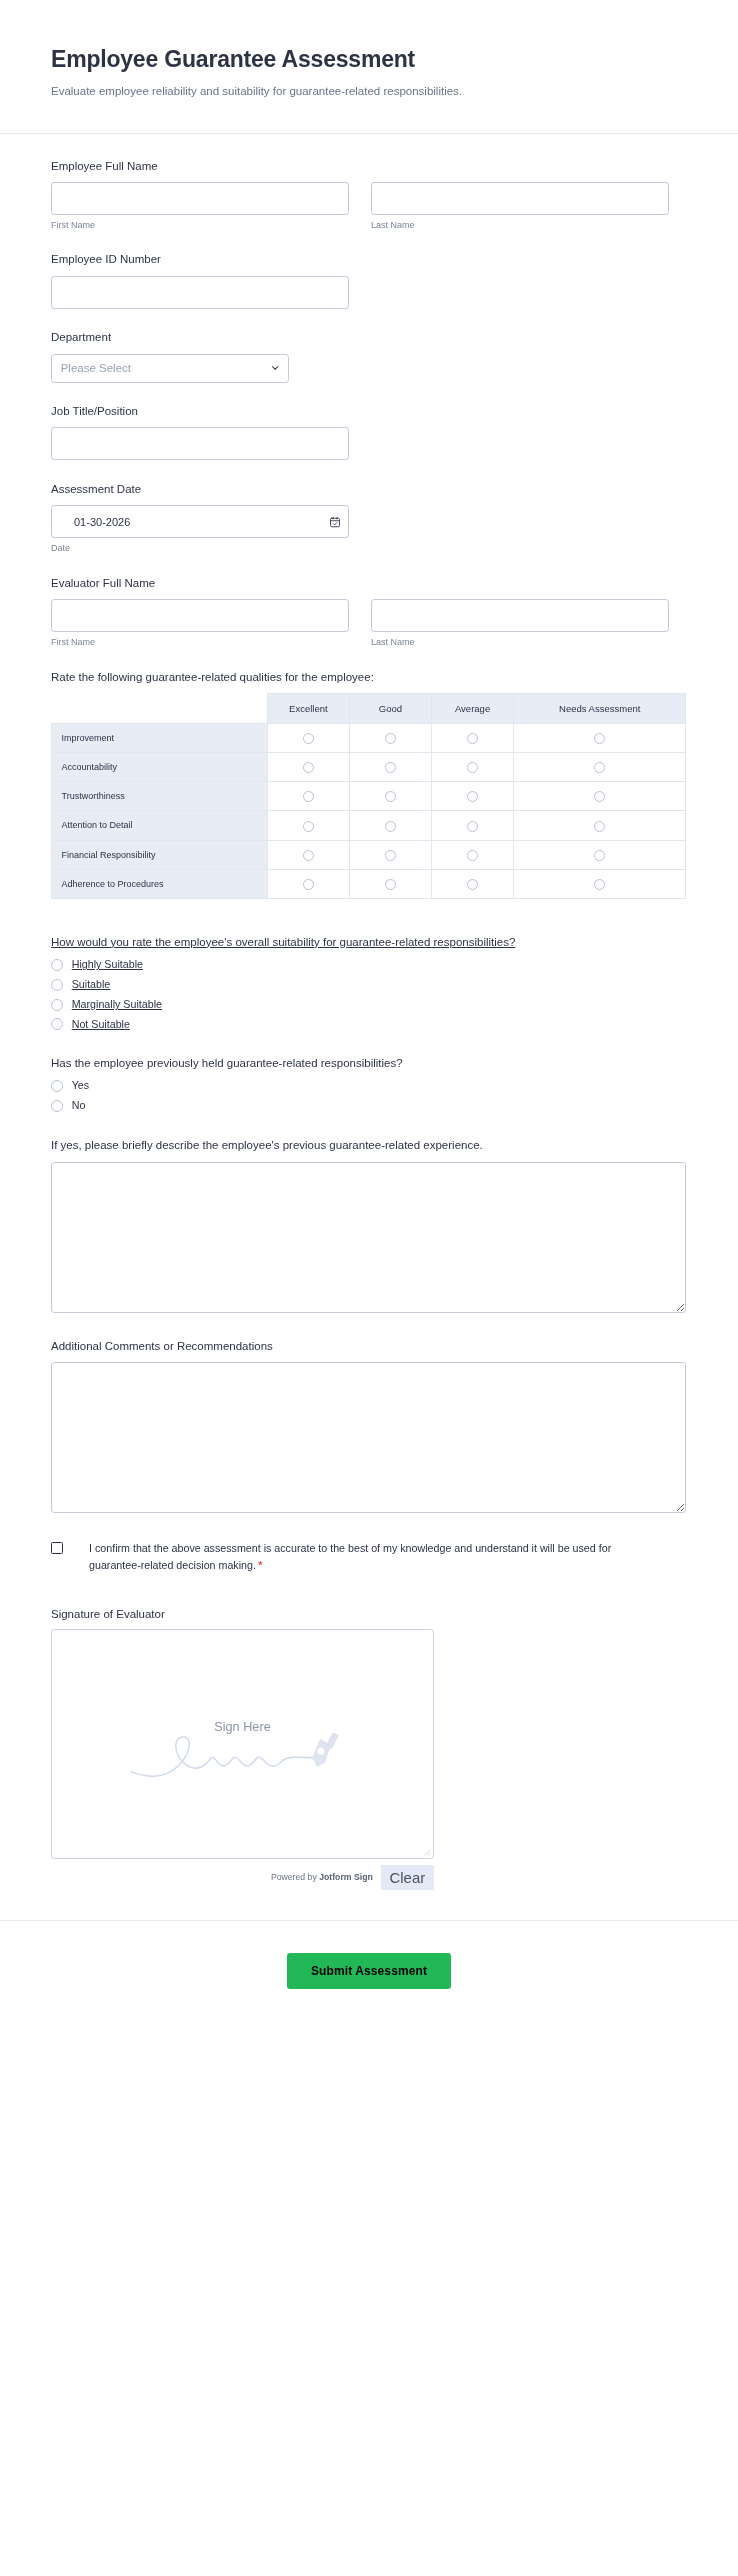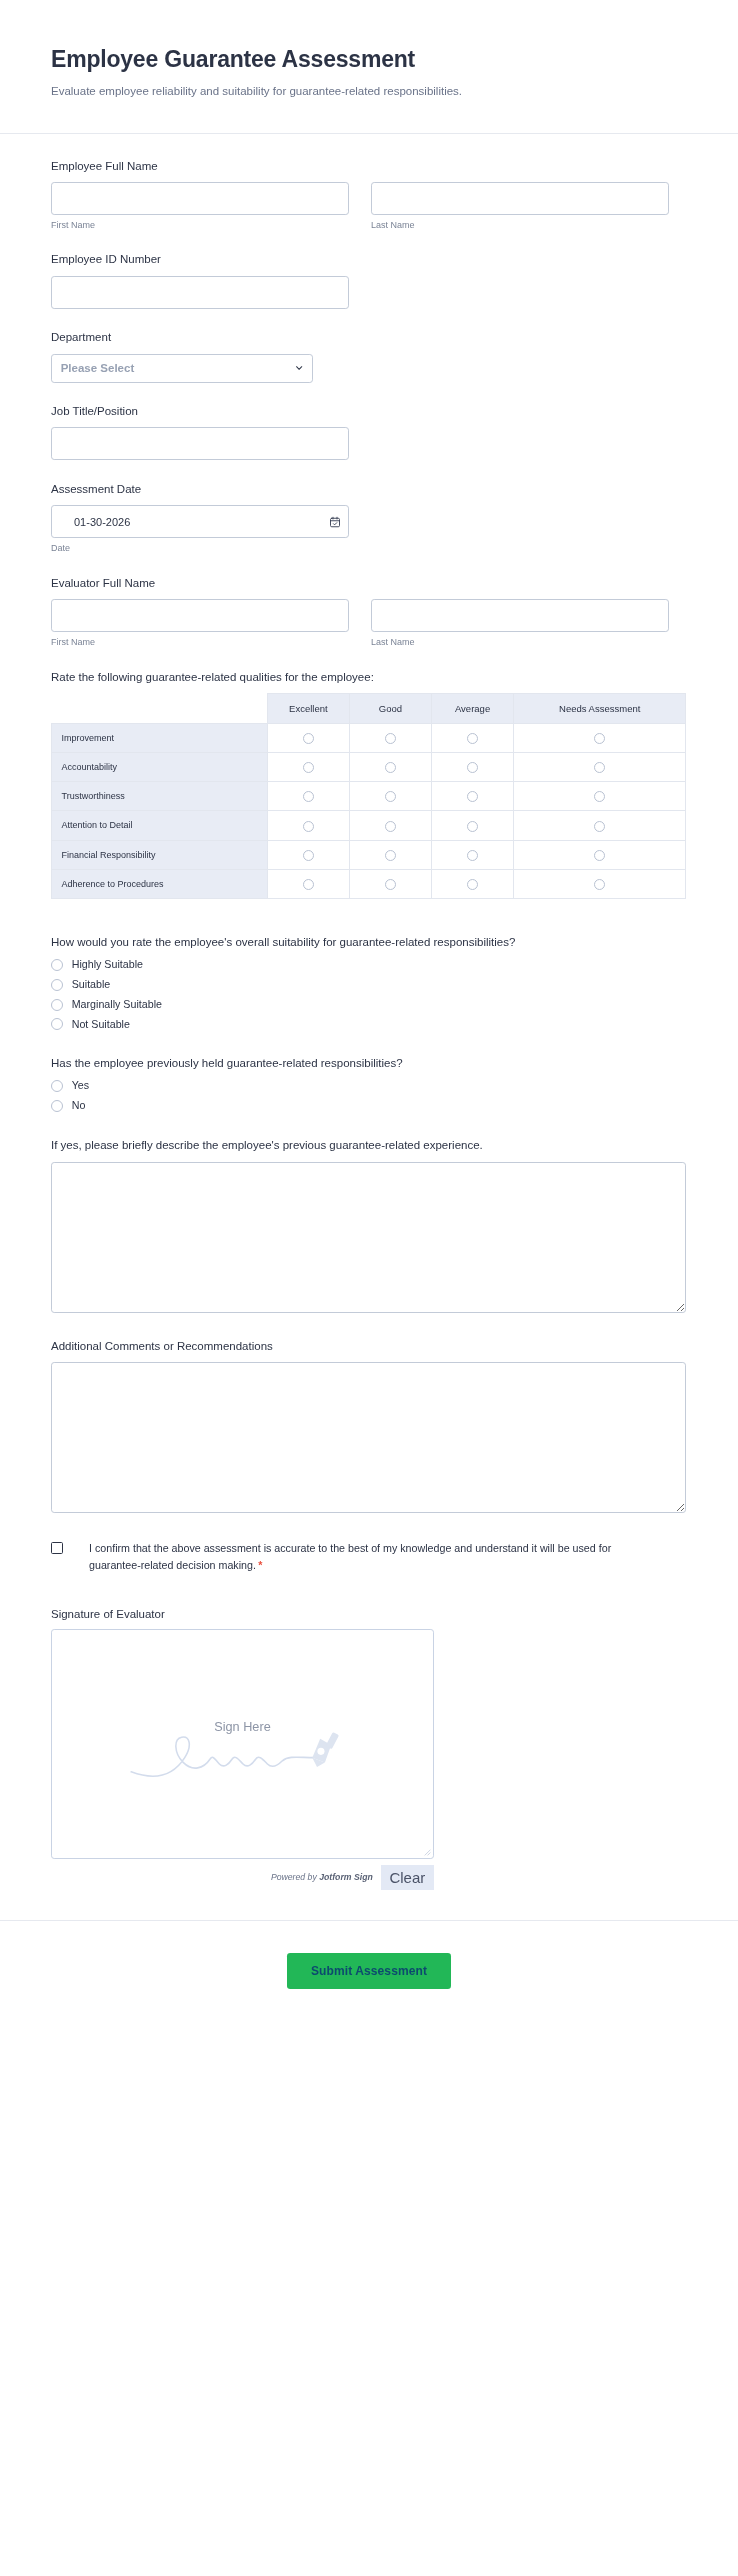--- a/index.html
+++ b/index.html
@@ -74,21 +74,21 @@
     outline: none;
   }
   .text-input::placeholder { color: #9aa4b5; }
 
   .row2 { display: flex; gap: 22px; }
   .col { width: 298px; }
 
   .w375 { width: 298px; }
 
   
-  .select-wrap { position: relative; width: 262px; font-weight: bold; }
+  .select-wrap { position: relative; width: 238px; }
   .select-box {
     width: 100%;
     height: 29px;
     border: 0.8px solid #c3cbd8;
     border-radius: 3.2px;
     background: #fff;
     display: flex;
     align-items: center;
     padding: 0 8.7px;
     font-size: 11.5px;
@@ -250,21 +250,20 @@
     width: 383px;
     display: flex;
     align-items: center;
     justify-content: flex-end;
     gap: 8px;
     margin-top: 6.3px;
   }
   .powered {
     font-size: 8.7px;
     color: #6a7389;
-    font-style: italic;
   }
   .powered b { color: #5a6275; font-weight: bold; }
   .clear-btn {
     background: #e3e9f5;
     color: #4a5267;
     border: none;
     border-radius: 0;
     font-size: 15px;
     padding: 4px 8.7px;
     font-family: "Liberation Sans", sans-serif;
@@ -274,21 +273,21 @@
   
   .form-footer {
     margin-top: 30px;
     border-top: 0.8px solid #e6e9ef;
     padding: 32px 0 37px 0;
     display: flex;
     justify-content: center;
   }
   .submit-btn {
     background: #22b757;
-    color: #0c4a6e;
+    color: #000000;
     border: none;
     border-radius: 3.2px;
     font-size: 12px;
     font-weight: bold;
     padding: 11px 24px;
     font-family: "Liberation Sans", sans-serif;
     cursor: pointer;
     letter-spacing: 0.1px;
   }
 </style>
@@ -423,21 +422,21 @@
             <td class="rowhead">Adherence to Procedures</td>
             <td class="cell"><span class="radio-circle"></span></td>
             <td class="cell"><span class="radio-circle"></span></td>
             <td class="cell"><span class="radio-circle"></span></td>
             <td class="cell"><span class="radio-circle"></span></td>
           </tr>
         </tbody>
       </table>
     </div>
 
-    <div class="field-block" style="margin-top:35px;">
+    <div class="field-block" style="margin-top:35px;text-decoration:underline;">
       <span class="field-label wrap">How would you rate the employee's overall suitability for guarantee-related responsibilities?</span>
       <div class="radio-list">
         <div class="radio-item">
           <span class="radio-circle"></span>
           <span class="radio-label">Highly Suitable</span>
         </div>
         <div class="radio-item">
           <span class="radio-circle"></span>
           <span class="radio-label">Suitable</span>
         </div>

